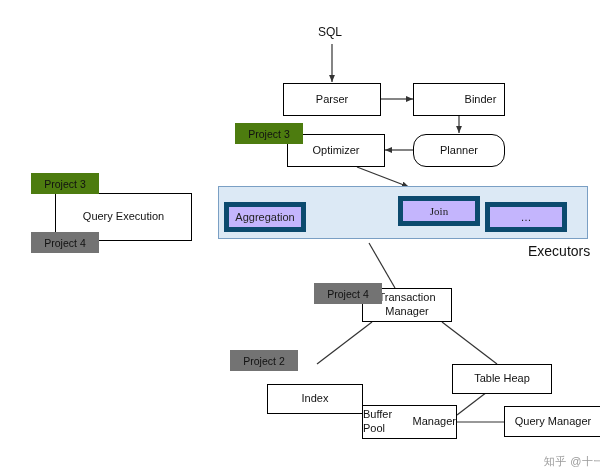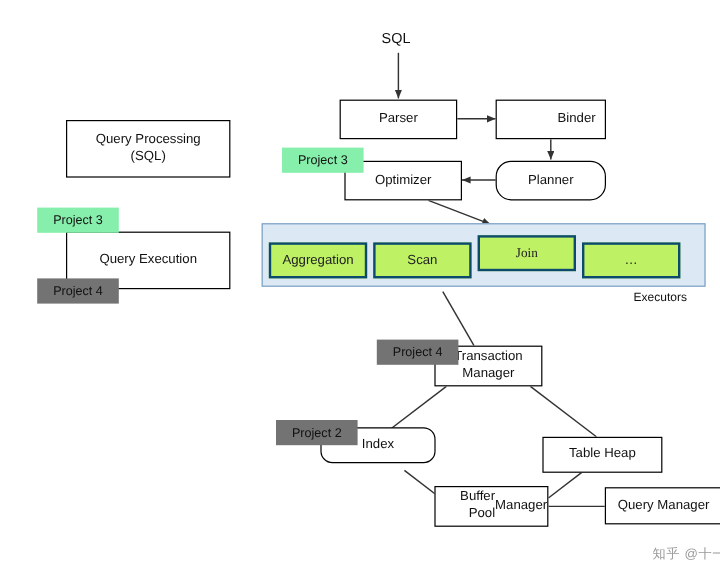--- a/index.html
+++ b/index.html
@@ -13,54 +13,54 @@
   }
   .canvas{position:absolute;left:0;top:0;width:596px;height:475px;margin-left:17px;}
   .box{
     position:absolute;
     box-sizing:border-box;
     border:1px solid #000;
     background:#ffffff;
     display:flex;
     align-items:center;
     justify-content:center;
-    text-align:right;
+    text-align:left;
     font-size:11px;
     line-height:1.25;
     color:#111;
   }
   .tag{
     position:absolute;
     box-sizing:border-box;
     display:flex;
     align-items:center;
     justify-content:center;
     font-size:10.5px;
     color:#111;
     border:1px solid transparent;
   }
-  .tag.blue{background:#86efac;}
+  .tag.blue{background:#4d7c0f;}
   .tag.gray{background:#737373;}
   .label{
     position:absolute;
-    font-size:10px;
+    font-size:14px;
     color:#111;
     white-space:nowrap;
   }
   .exec-panel{
     position:absolute;
     box-sizing:border-box;
     border:1px solid #7a9fc4;
     background:#dce9f5;
   }
   .exec-box{
     position:absolute;
     box-sizing:border-box;
-    border:2px solid #0c4a6e;
-    background:#bef264;
+    border:5px solid #0c4a6e;
+    background:#c4b5fd;
     display:flex;
     align-items:center;
     justify-content:center;
     font-size:11px;
   }
   svg.lines{position:absolute;left:0;top:0;width:600px;height:475px;overflow:visible;}
   .wm{
     position:absolute;
     right:8px;bottom:6px;
     font-size:11px;
@@ -103,24 +103,20 @@
 
     <line x1="425" y1="322" x2="480" y2="364" stroke="#333" stroke-width="1.2"></line>
 
     <line x1="320" y1="392" x2="350" y2="415" stroke="#333" stroke-width="1.2"></line>
 
     <line x1="470" y1="392" x2="440" y2="415" stroke="#333" stroke-width="1.2"></line>
 
     <line x1="440" y1="422" x2="487" y2="422" stroke="#333" stroke-width="1.2"></line>
   </svg>
 
-  <div class="box" style="left:38px;top:100px;width:137px;height:48px;flex-direction:column;">
-    <span>Query Processing</span>
-    <span>(SQL)</span>
-  </div>
 
   <div class="box" style="left:38px;top:193px;width:137px;height:48px;">
     <span>Query Execution</span>
   </div>
 
 
 
   <div class="tag blue" style="left:14px;top:173px;width:68px;height:21px;">
     <span>Project 3</span>
   </div>
@@ -146,41 +142,38 @@
 
   <div class="tag blue" style="left:218px;top:123px;width:68px;height:21px;">
     <span>Project 3</span>
   </div>
 
   <div class="exec-panel" style="left:201px;top:186px;width:370px;height:53px;"></div>
 
   <div class="exec-box" style="left:207px;top:202px;width:82px;height:30px;">
     <span>Aggregation</span>
   </div>
-  <div class="exec-box" style="left:294px;top:202px;width:82px;height:30px;">
-    <span>Scan</span>
-  </div>
   <div class="exec-box" style="left:381px;top:196px;width:82px;height:30px;font-family:Liberation Serif, serif;">
     <span>Join</span>
   </div>
   <div class="exec-box" style="left:468px;top:202px;width:82px;height:30px;">
     <span>…</span>
   </div>
 
   <div class="label" style="left:511px;top:243px;">Executors</div>
 
   <div class="box" style="left:345px;top:288px;width:90px;height:34px;flex-direction:column;">
     <span>Transaction</span>
     <span>Manager</span>
   </div>
   <div class="tag gray" style="left:297px;top:283px;width:68px;height:21px;">
     <span>Project 4</span>
   </div>
 
-  <div class="box" style="left:250px;top:356px;width:96px;height:30px;border-radius:10px;">
+  <div class="box" style="left:250px;top:384px;width:96px;height:30px;">
     <span>Index</span>
   </div>
   <div class="tag gray" style="left:213px;top:350px;width:68px;height:21px;">
     <span>Project 2</span>
   </div>
 
   <div class="box" style="left:435px;top:364px;width:100px;height:30px;">
     <span>Table Heap</span>
   </div>
 

